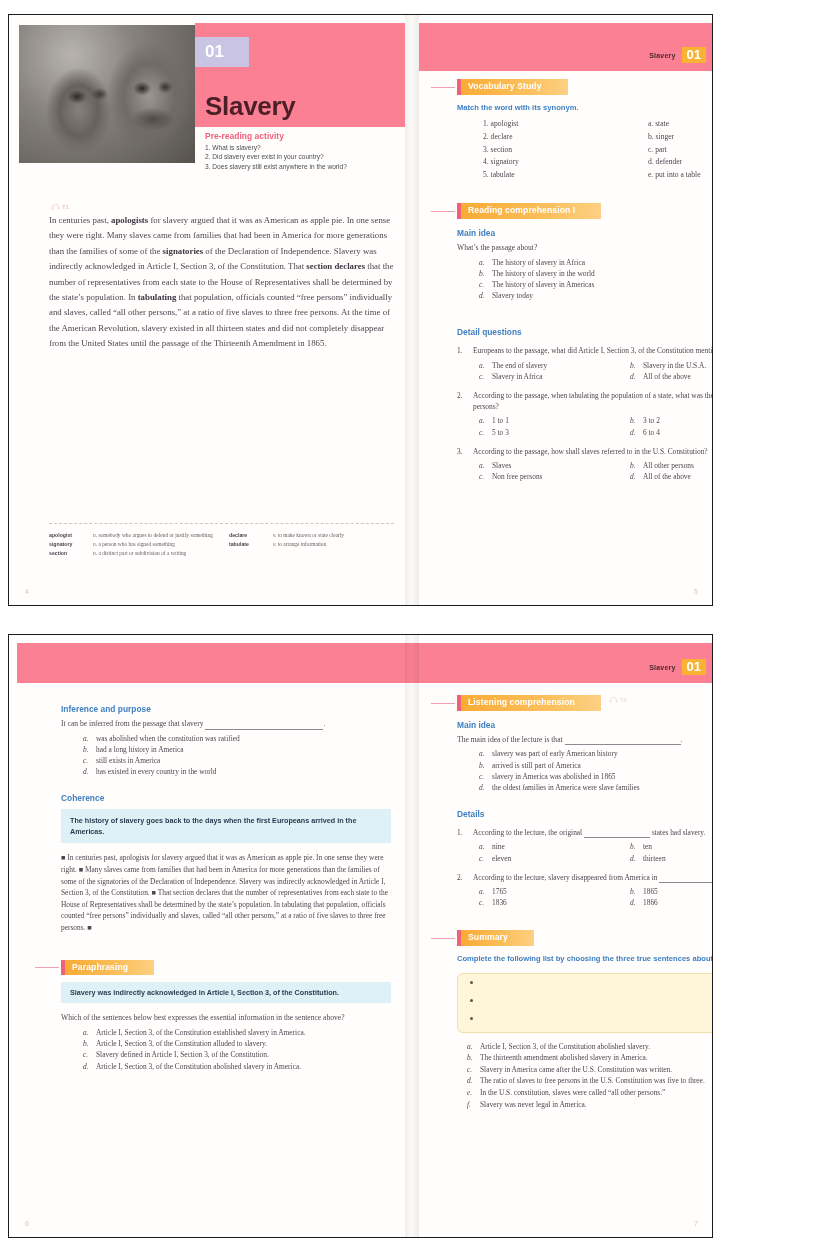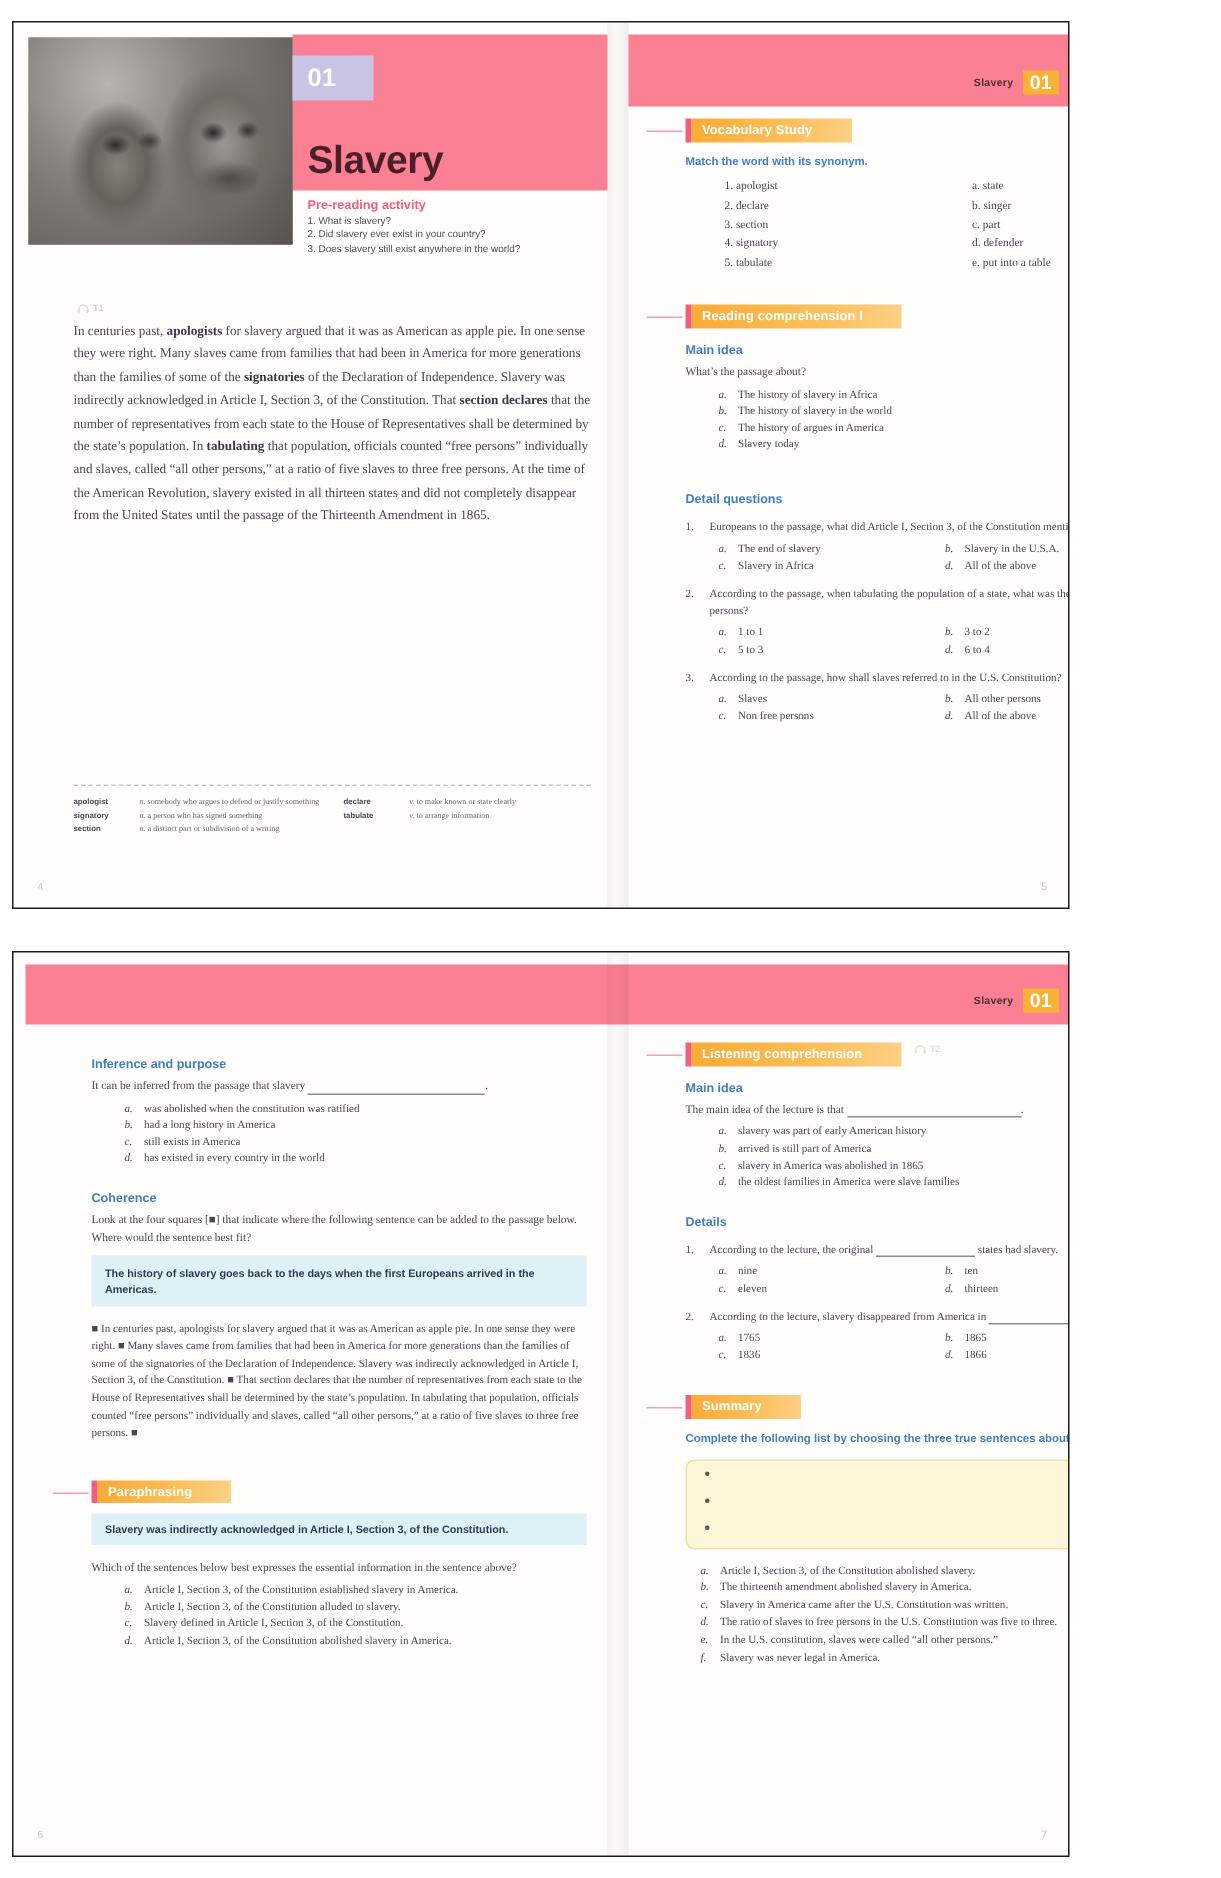--- a/index.html
+++ b/index.html
@@ -321,21 +321,21 @@
       <div class="opt">
           <span class="lt">a.</span>
           <span>The history of slavery in Africa</span>
         </div>
       <div class="opt">
           <span class="lt">b.</span>
           <span>The history of slavery in the world</span>
         </div>
       <div class="opt">
           <span class="lt">c.</span>
-          <span>The history of argues in America</span>
+          <span>The history of slavery in Americas</span>
         </div>
       <div class="opt">
           <span class="lt">d.</span>
           <span>Slavery today</span>
         </div>
     </div>
 
     <div class="sub-h" style="margin-top:26px;">Detail questions</div>
 
     <div class="qitem">
@@ -443,21 +443,20 @@
           <span class="lt">c.</span>
           <span>still exists in America</span>
         </div>
       <div class="opt">
           <span class="lt">d.</span>
           <span>has existed in every country in the world</span>
         </div>
     </div>
 
     <div class="sub-h" style="margin-top:16px;">Coherence</div>
-    <div class="prompt">Look at the four squares [■] that indicate where the following sentence can be added to the passage below. Where would the sentence best fit?</div>
 
     <div class="cyan-box">The history of slavery goes back to the days when the first Europeans arrived in the Americas.</div>
 
     <div class="inline-passage">■ In centuries past, apologists for slavery argued that it was as American as apple pie. In one sense they were right. ■ Many slaves came from families that had been in America for more generations than the families of some of the signatories of the Declaration of Independence. Slavery was indirectly acknowledged in Article I, Section 3, of the Constitution. ■ That section declares that the number of representatives from each state to the House of Representatives shall be determined by the state’s population. In tabulating that population, officials counted “free persons” individually and slaves, called “all other persons,” at a ratio of five slaves to three free persons. ■</div>
 
     <div style="height:26px;"></div>
 
     <div class="sect">
       <span class="leader"></span>
       <span class="pill">Paraphrasing</span>

